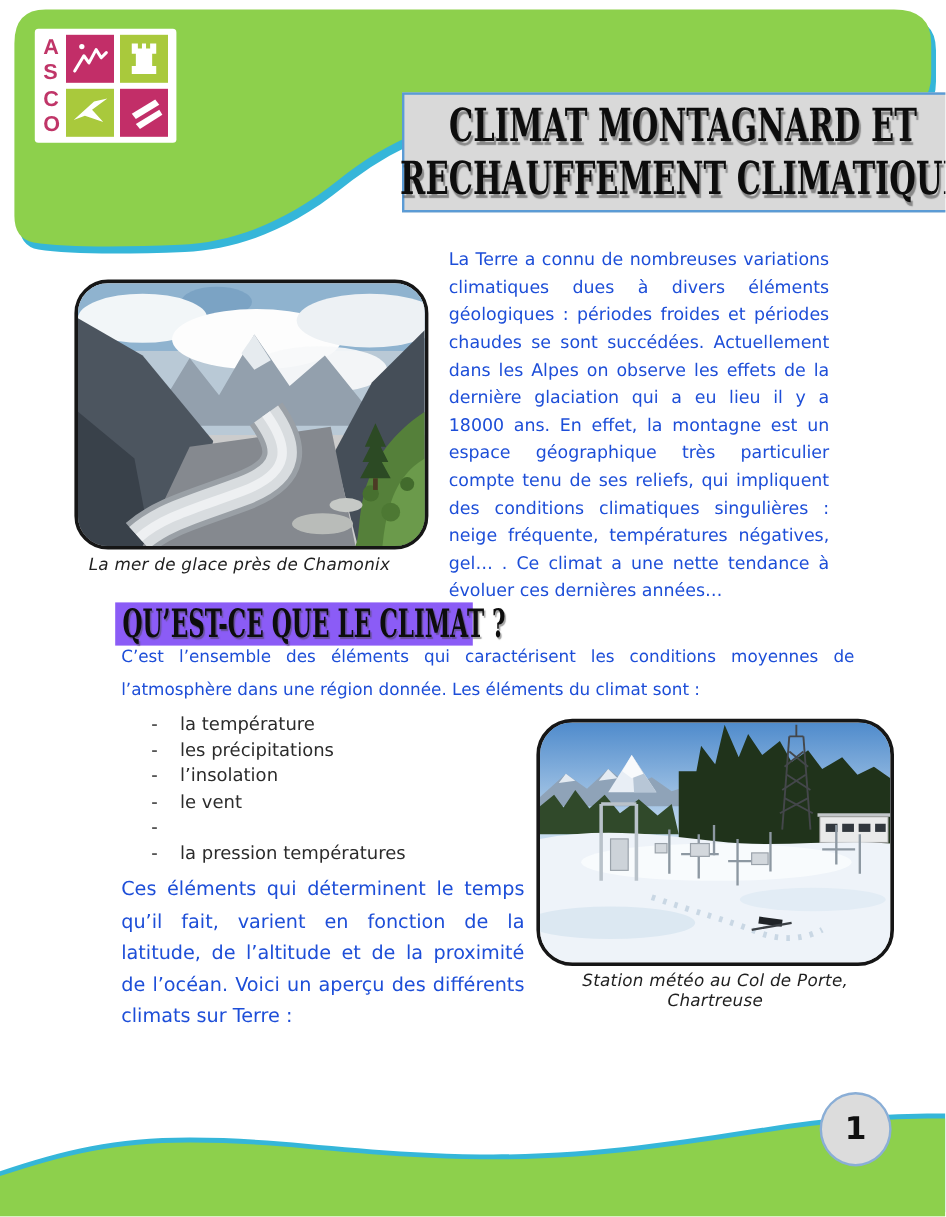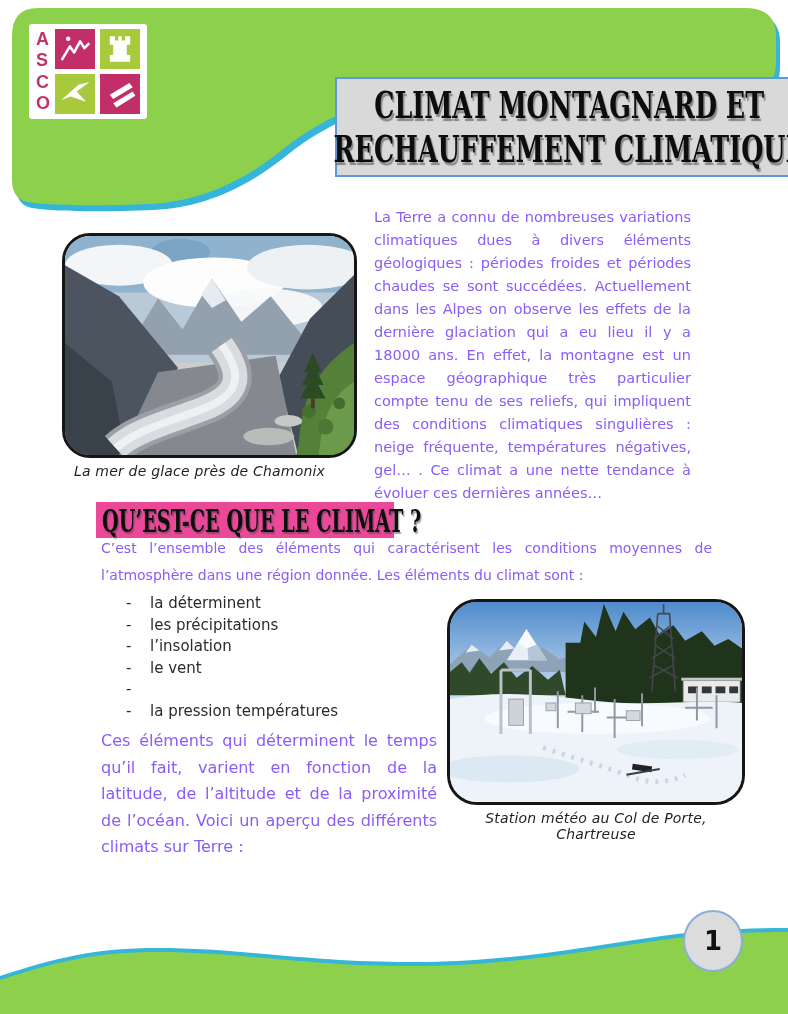--- a/index.html
+++ b/index.html
@@ -46,30 +46,30 @@
   .photo svg{width:100%;height:100%;display:block;}
   .photo1{left:62px;top:233px;width:295px;height:225px;border-radius:28px;}
   .photo2{left:447px;top:599px;width:298px;height:206px;border-radius:30px;}
   .caption{
     position:absolute;text-align:center;font-style:italic;font-size:14px;
     color:#1f1f1f;letter-spacing:0.2px;
   }
   .caption1{left:52px;top:463px;width:295px;}
   .caption2{left:447px;top:810px;width:298px;}
   
-  .para{position:absolute;text-align:justify;color:#8b5cf6;}
+  .para{position:absolute;text-align:justify;color:#1d4ed8;}
   .intro{left:374px;top:206px;width:317px;font-size:14.5px;line-height:23px;}
   .lead{left:101px;top:535px;width:611px;font-size:14px;line-height:27px;}
   .closing{left:101px;top:728px;width:336px;font-size:16px;line-height:26.5px;}
   .bullets{position:absolute;left:126px;top:593px;width:330px;list-style:none;margin:0;padding:0;}
   .bullets li{display:flex;font-size:15px;line-height:21.6px;color:#2b2b2b;}
   .bullets .dash{width:24px;flex:0 0 24px;}
   .section-heading{
     position:absolute;left:96px;top:502px;width:298px;height:36px;
-    background:#ec4899;display:flex;padding-left:6px;
+    background:#8b5cf6;display:flex;padding-left:6px;
     box-sizing:border-box;
   }
   .section-heading .condensed{
     font-size:31px;transform:scale(0.62,1.05);transform-origin:left center;
     text-shadow:2px 2px 1px rgba(70,70,70,0.5);
   }
   
   .footer-band{position:absolute;left:0;top:922px;width:788px;height:92px;z-index:1;}
   .page-number{
     position:absolute;left:683px;top:910px;width:60px;height:62px;z-index:5;
@@ -163,21 +163,21 @@
 
   <div class="section-heading">
     <span class="condensed">QU’EST-CE QUE LE CLIMAT ?</span>
   </div>
 
   <div class="para lead">C’est l’ensemble des éléments qui caractérisent les conditions moyennes de l’atmosphère dans une région donnée. Les éléments du climat sont :</div>
 
   <ul class="bullets">
     <li>
         <span class="dash">-</span>
-        <span>la déterminent</span>
+        <span>la température</span>
       </li>
     <li>
         <span class="dash">-</span>
         <span>les précipitations</span>
       </li>
     <li>
         <span class="dash">-</span>
         <span>l’insolation</span>
       </li>
     <li>

